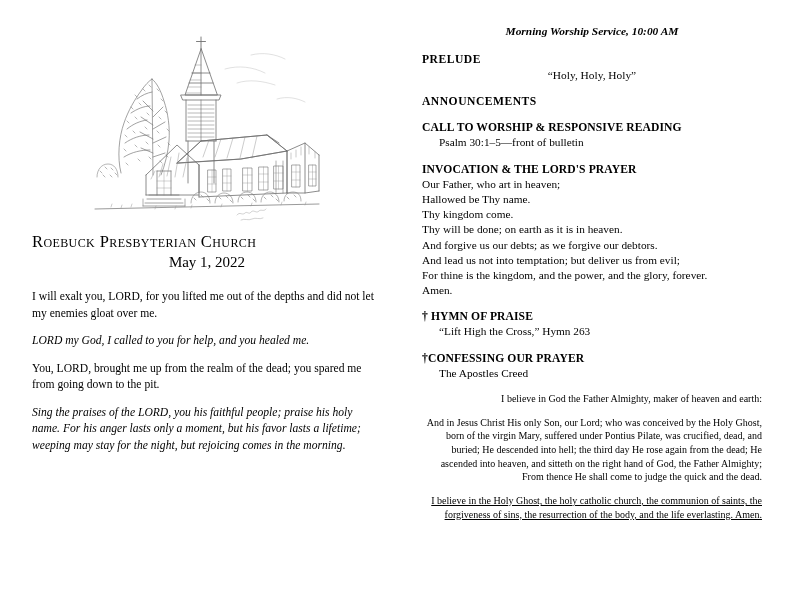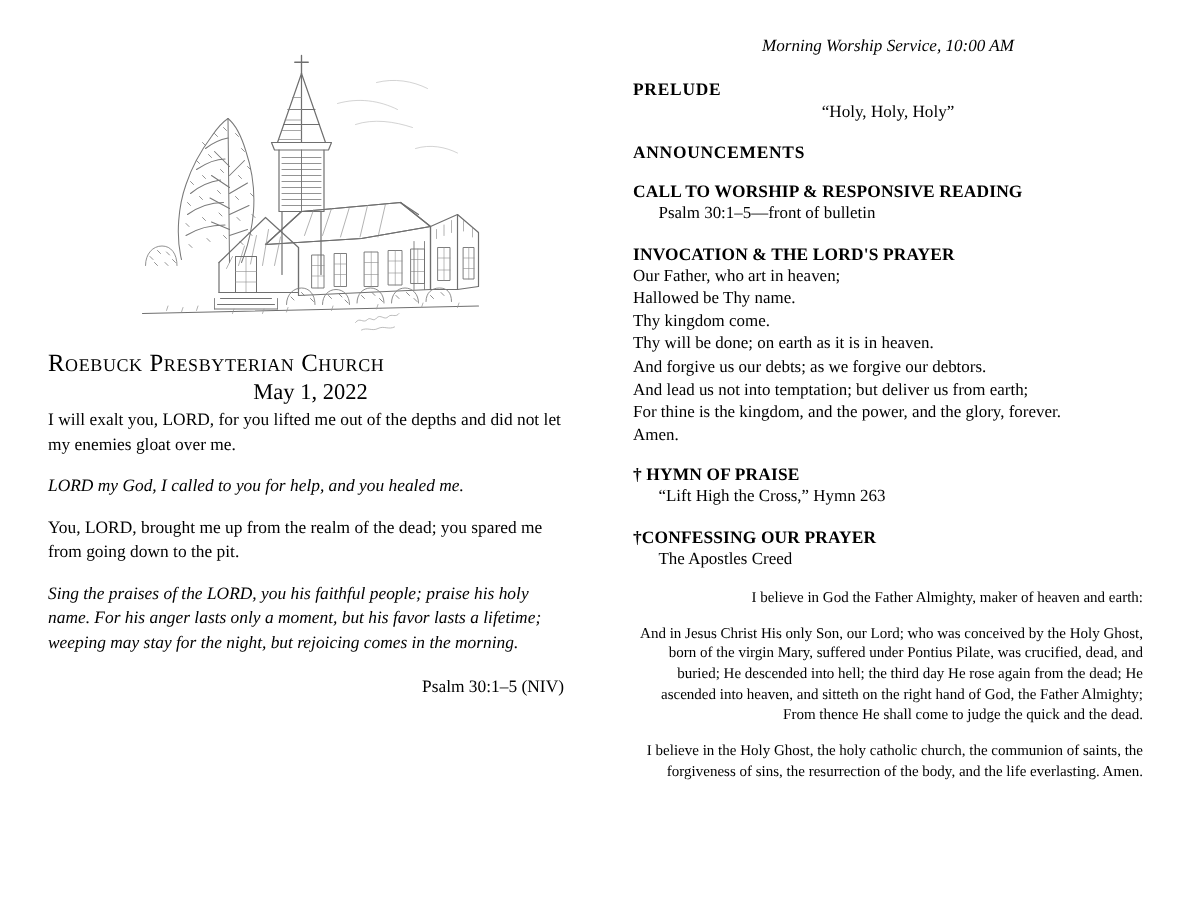--- a/index.html
+++ b/index.html
@@ -47,20 +47,21 @@
     line-height: 1.15;
     white-space: nowrap;
   }
   .church-date {
     text-align: center;
     font-size: 15px;
     line-height: 1.3;
     margin-top: 1px;
   }
   .scripture {
+    margin-top: 17px;
     font-size: 11.6px;
     line-height: 1.42;
   }
   .scripture p {
     margin: 0 0 11px 0;
   }
   .scripture p.italic {
     font-style: italic;
   }
   .scripture p:last-of-type {
@@ -86,20 +87,21 @@
   .lords-day {
     font-size: 15.5px;
     letter-spacing: 0.2px;
     line-height: 1.2;
   }
   .service-line {
     font-style: italic;
     font-size: 11.4px;
     margin-top: 2px;
     line-height: 1.3;
+    font-weight: bold;
   }
   .blockgap-lg { height: 13px; }
   .blockgap-md { height: 11px; }
   .heading {
     font-weight: bold;
     font-size: 11.6px;
     line-height: 1.3;
     letter-spacing: 0.1px;
   }
   .heading-center {
@@ -124,21 +126,21 @@
     font-size: 11.3px;
     line-height: 1.345;
   }
   .prayer-lines div { white-space: nowrap; }
   .creed-para {
     font-size: 10px;
     line-height: 1.365;
     margin: 0 0 10px 0;
     text-align: right;
   }
-  .creed-para:last-child { margin-bottom: 0; }
+  .creed-para:last-child { margin-bottom: 0; text-decoration: underline; }
   .dagger {
     font-weight: bold;
   }
 </style>
 </head>
 <body>
 
 <div class="page">
 
   <div class="left-col">
@@ -296,21 +298,20 @@
     <div class="church-title">Roebuck Presbyterian Church</div>
     <div class="church-date">May 1, 2022</div>
 
     <div class="scripture">
       <p>I will exalt you, LORD, for you lifted me out of the depths and did not let my enemies gloat over me.</p>
       <p class="italic">LORD my God, I called to you for help, and you healed me.</p>
       <p>You, LORD, brought me up from the realm of the dead; you spared me from going down to the pit.</p>
       <p class="italic">Sing the praises of the LORD, you his faithful people; praise his holy name. For his anger lasts only a moment, but his favor lasts a lifetime; weeping may stay for the night, but rejoicing comes in the morning.</p>
     </div>
 
-    <div class="citation">Psalm 30:1–5 (NIV)</div>
   </div>
 
   <div class="right-col">
 
     <div class="service-line rc-center">Morning Worship Service, 10:00 AM</div>
 
     <div class="blockgap-lg"></div>
 
     <div class="heading-center">PRELUDE</div>
     <div class="sub-center">“Holy, Holy, Holy”</div>
@@ -326,21 +327,21 @@
 
     <div class="blockgap-md"></div>
 
     <div class="heading">INVOCATION &amp; THE LORD'S PRAYER</div>
     <div class="prayer-lines">
       <div>Our Father, who art in heaven;</div>
       <div>Hallowed be Thy name.</div>
       <div>Thy kingdom come.</div>
       <div>Thy will be done; on earth as it is in heaven.</div>
       <div>And forgive us our debts; as we forgive our debtors.</div>
-      <div>And lead us not into temptation; but deliver us from earth;</div>
+      <div>And lead us not into temptation; but deliver us from evil;</div>
       <div>For thine is the kingdom, and the power, and the glory, forever.</div>
       <div>Amen.</div>
     </div>
 
     <div class="blockgap-md"></div>
 
     <div class="heading"><span class="dagger">†</span> <span>HYMN OF PRAISE</span></div>
     <div class="indent1">“Lift High the Cross,” Hymn 263</div>
 
     <div class="blockgap-md"></div>

